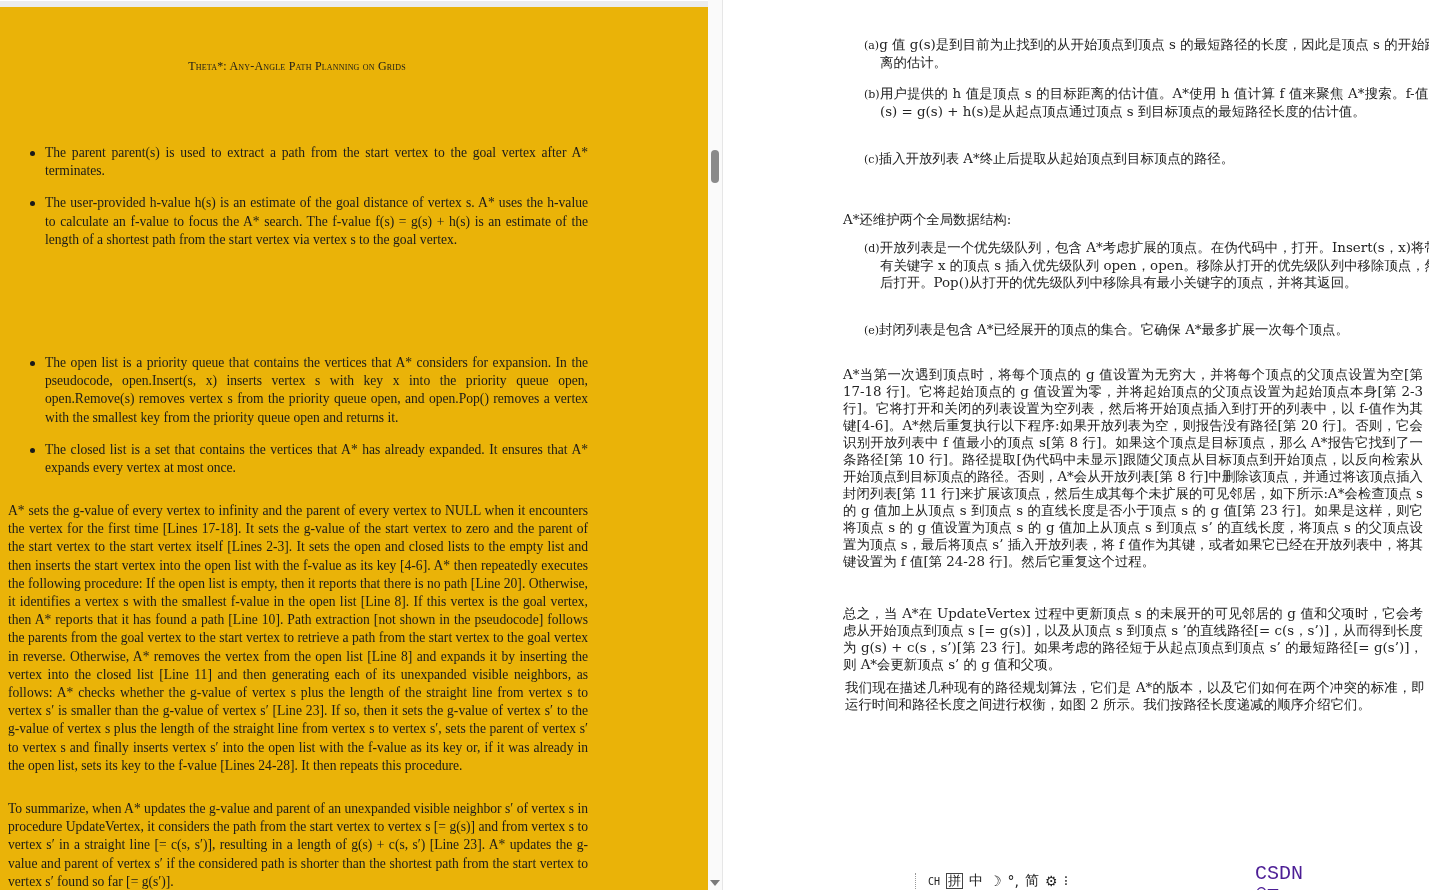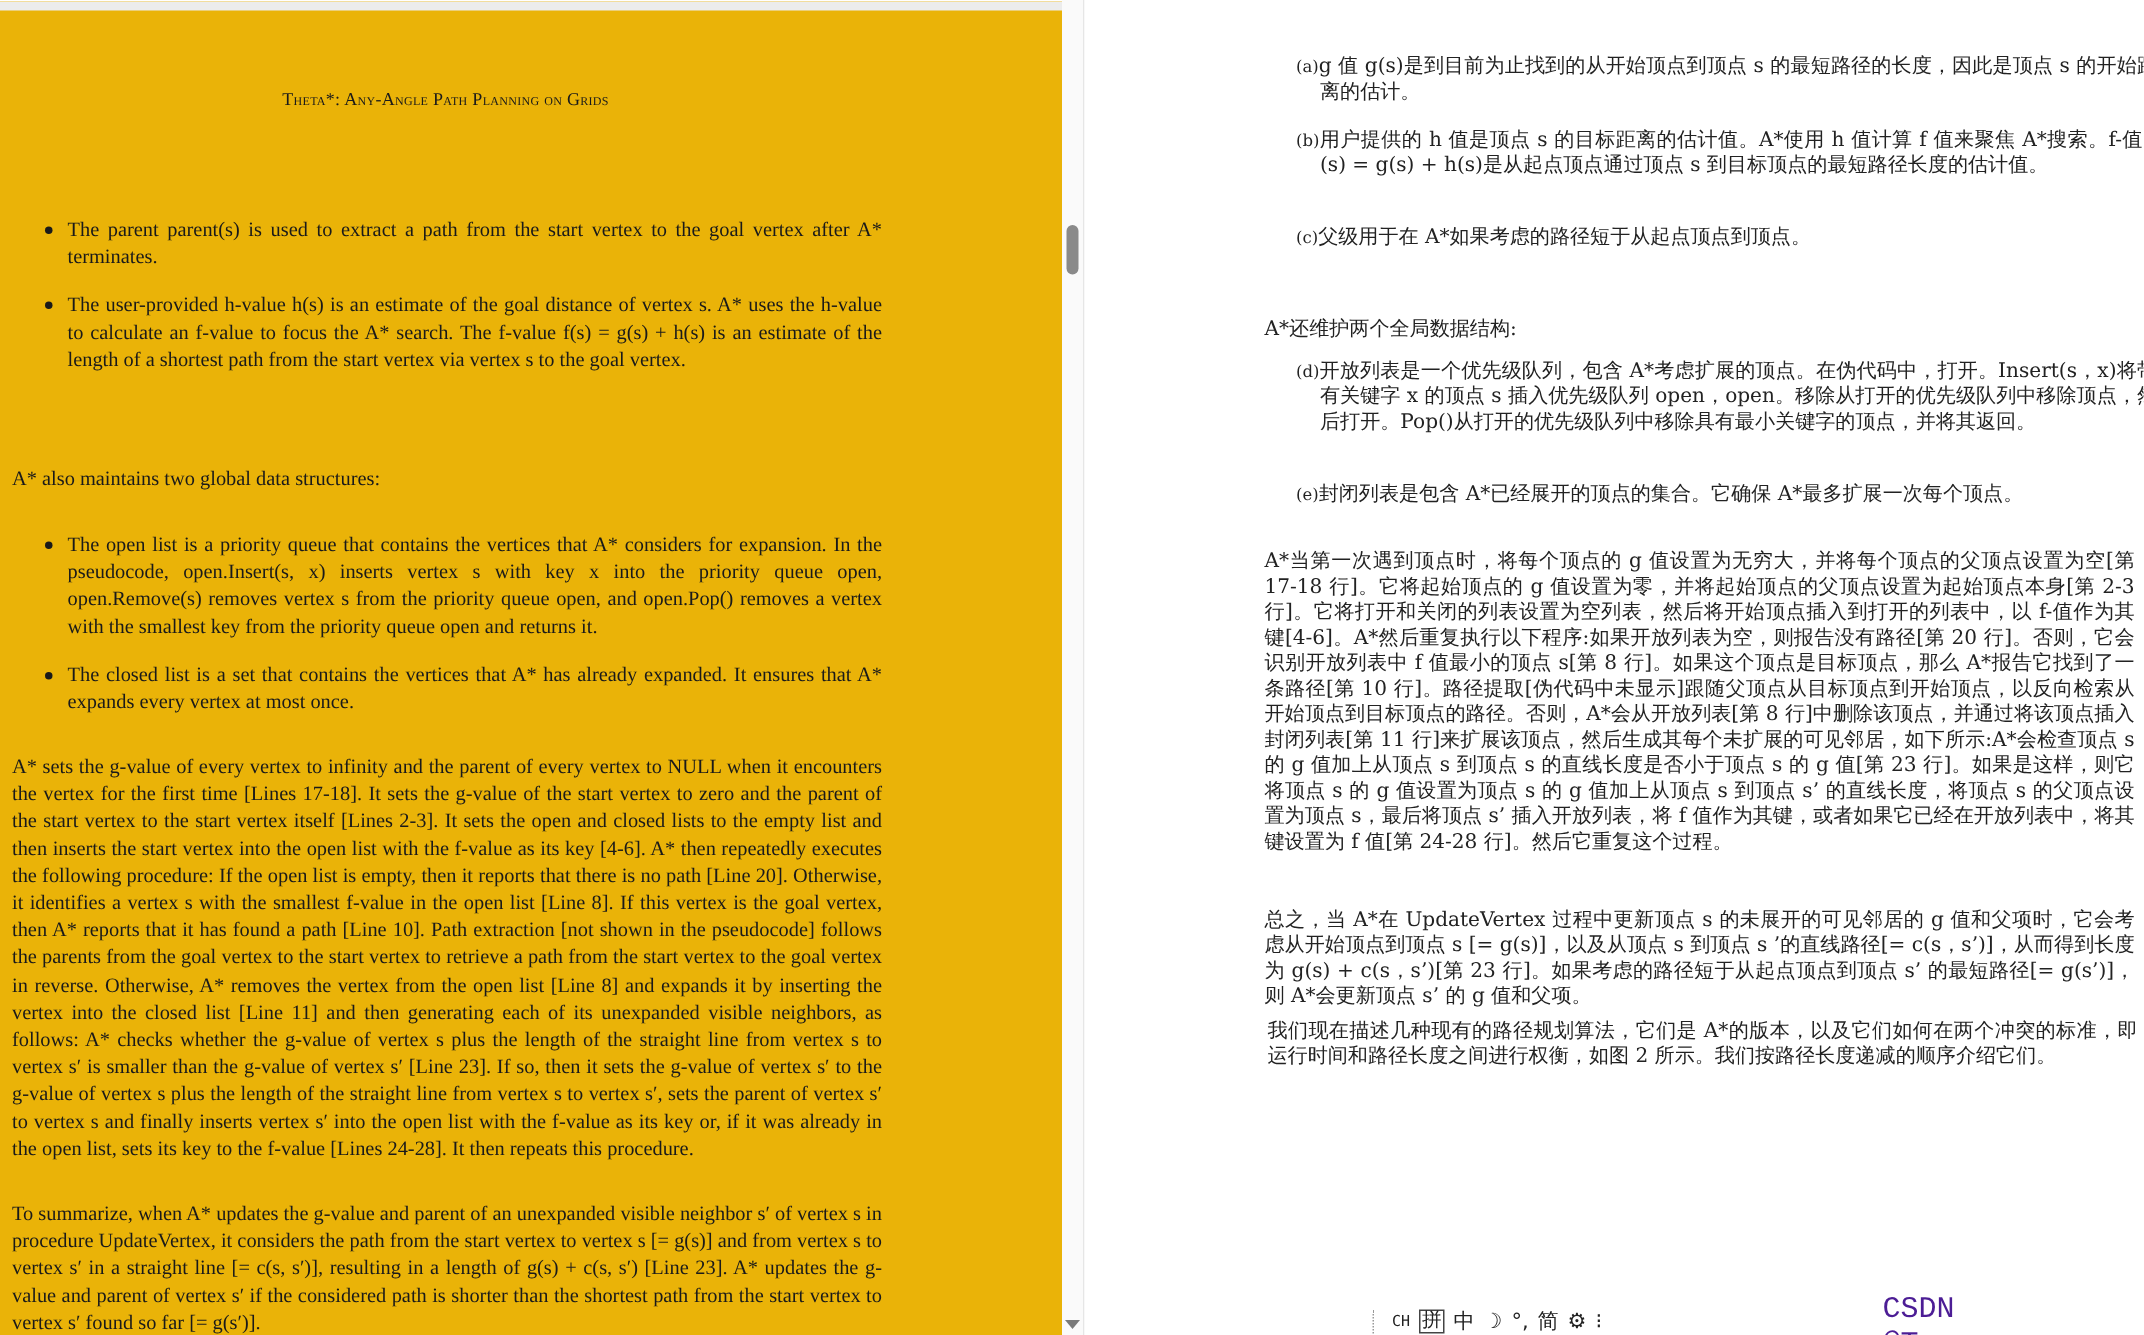--- a/index.html
+++ b/index.html
@@ -32,41 +32,40 @@
 
 <div class="left-pane">
   <div class="top-strip"></div>
   <div class="running-head">Theta*: Any-Angle Path Planning on Grids</div>
 
   <div class="en" style="top:129px;">
     <div class="bullet-item" style="margin-top:14px;"><span class="dot"></span><span>The parent parent(s) is used to extract a path from the start vertex to the goal vertex after A* terminates.</span></div>
     <div class="bullet-item" style="margin-top:14px;"><span class="dot"></span><span>The user-provided h-value h(s) is an estimate of the goal distance of vertex s. A* uses the h-value to calculate an f-value to focus the A* search. The f-value f(s) = g(s) + h(s) is an estimate of the length of a shortest path from the start vertex via vertex s to the goal vertex.</span></div>
   </div>
 
-  <div class="en" style="top:309px;">A* also maintains two global data structures:</div>
 
   <div class="en" style="top:353px;">
     <div class="bullet-item"><span class="dot"></span><span>The open list is a priority queue that contains the vertices that A* considers for expansion. In the pseudocode, open.Insert(s, x) inserts vertex s with key x into the priority queue open, open.Remove(s) removes vertex s from the priority queue open, and open.Pop() removes a vertex with the smallest key from the priority queue open and returns it.</span></div>
     <div class="bullet-item" style="margin-top:14px;"><span class="dot"></span><span>The closed list is a set that contains the vertices that A* has already expanded. It ensures that A* expands every vertex at most once.</span></div>
   </div>
 
   <div class="en" style="top:501px;">A* sets the g-value of every vertex to infinity and the parent of every vertex to NULL when it encounters the vertex for the first time [Lines 17-18]. It sets the g-value of the start vertex to zero and the parent of the start vertex to the start vertex itself [Lines 2-3]. It sets the open and closed lists to the empty list and then inserts the start vertex into the open list with the f-value as its key [4-6]. A* then repeatedly executes the following procedure: If the open list is empty, then it reports that there is no path [Line 20]. Otherwise, it identifies a vertex s with the smallest f-value in the open list [Line 8]. If this vertex is the goal vertex, then A* reports that it has found a path [Line 10]. Path extraction [not shown in the pseudocode] follows the parents from the goal vertex to the start vertex to retrieve a path from the start vertex to the goal vertex in reverse. Otherwise, A* removes the vertex from the open list [Line 8] and expands it by inserting the vertex into the closed list [Line 11] and then generating each of its unexpanded visible neighbors, as follows: A* checks whether the g-value of vertex s plus the length of the straight line from vertex s to vertex s′ is smaller than the g-value of vertex s′ [Line 23]. If so, then it sets the g-value of vertex s′ to the g-value of vertex s plus the length of the straight line from vertex s to vertex s′, sets the parent of vertex s′ to vertex s and finally inserts vertex s′ into the open list with the f-value as its key or, if it was already in the open list, sets its key to the f-value [Lines 24-28]. It then repeats this procedure.</div>
   <div class="en" style="top:799px;">To summarize, when A* updates the g-value and parent of an unexpanded visible neighbor s′ of vertex s in procedure UpdateVertex, it considers the path from the start vertex to vertex s [= g(s)] and from vertex s to vertex s′ in a straight line [= c(s, s′)], resulting in a length of g(s) + c(s, s′) [Line 23]. A* updates the g-value and parent of vertex s′ if the considered path is shorter than the shortest path from the start vertex to vertex s′ found so far [= g(s′)].</div>
 </div>
 
 <div class="scroll-track">
   <div class="scroll-thumb"></div>
   <div class="scroll-down"></div>
 </div>
 
 <div class="right-pane"></div>
 
 <div class="zh item" style="top:36px; left:864px;"><span class="lbl">(a)</span><span>g 值 g(s)是到目前为止找到的从开始顶点到顶点 s 的最短路径的长度，因此是顶点 s 的开始距离的估计。</span></div>
 <div class="zh item" style="top:85px; left:864px;"><span class="lbl">(b)</span><span>用户提供的 h 值是顶点 s 的目标距离的估计值。A*使用 h 值计算 f 值来聚焦 A*搜索。f-值 f (s) = g(s) + h(s)是从起点顶点通过顶点 s 到目标顶点的最短路径长度的估计值。</span></div>
-<div class="zh item" style="top:150px; left:864px;"><span class="lbl">(c)</span><span>父级用于在 A*如果考虑的路径短于从起点顶点到顶点。</span></div>
+<div class="zh item" style="top:150px; left:864px;"><span class="lbl">(c)</span><span>插入开放列表 A*终止后提取从起始顶点到目标顶点的路径。</span></div>
 
 <div class="zh para" style="top:211px; left:843px;">A*还维护两个全局数据结构:</div>
 
 <div class="zh item" style="top:239px; left:864px;"><span class="lbl">(d)</span><span>开放列表是一个优先级队列，包含 A*考虑扩展的顶点。在伪代码中，打开。Insert(s，x)将带有关键字 x 的顶点 s 插入优先级队列 open，open。移除从打开的优先级队列中移除顶点，然后打开。Pop()从打开的优先级队列中移除具有最小关键字的顶点，并将其返回。</span></div>
 <div class="zh item" style="top:321px; left:864px;"><span class="lbl">(e)</span><span>封闭列表是包含 A*已经展开的顶点的集合。它确保 A*最多扩展一次每个顶点。</span></div>
 
 <div class="zh para" style="top:366px; left:843px;">A*当第一次遇到顶点时，将每个顶点的 g 值设置为无穷大，并将每个顶点的父顶点设置为空[第 17-18 行]。它将起始顶点的 g 值设置为零，并将起始顶点的父顶点设置为起始顶点本身[第 2-3 行]。它将打开和关闭的列表设置为空列表，然后将开始顶点插入到打开的列表中，以 f-值作为其键[4-6]。A*然后重复执行以下程序:如果开放列表为空，则报告没有路径[第 20 行]。否则，它会识别开放列表中 f 值最小的顶点 s[第 8 行]。如果这个顶点是目标顶点，那么 A*报告它找到了一条路径[第 10 行]。路径提取[伪代码中未显示]跟随父顶点从目标顶点到开始顶点，以反向检索从开始顶点到目标顶点的路径。否则，A*会从开放列表[第 8 行]中删除该顶点，并通过将该顶点插入封闭列表[第 11 行]来扩展该顶点，然后生成其每个未扩展的可见邻居，如下所示:A*会检查顶点 s 的 g 值加上从顶点 s 到顶点 s 的直线长度是否小于顶点 s 的 g 值[第 23 行]。如果是这样，则它将顶点 s 的 g 值设置为顶点 s 的 g 值加上从顶点 s 到顶点 s’ 的直线长度，将顶点 s 的父顶点设置为顶点 s，最后将顶点 s’ 插入开放列表，将 f 值作为其键，或者如果它已经在开放列表中，将其键设置为 f 值[第 24-28 行]。然后它重复这个过程。</div>
 <div class="zh para" style="top:605px; left:843px;">总之，当 A*在 UpdateVertex 过程中更新顶点 s 的未展开的可见邻居的 g 值和父项时，它会考虑从开始顶点到顶点 s [= g(s)]，以及从顶点 s 到顶点 s ’的直线路径[= c(s，s’)]，从而得到长度为 g(s) + c(s，s’)[第 23 行]。如果考虑的路径短于从起点顶点到顶点 s’ 的最短路径[= g(s’)]，则 A*会更新顶点 s’ 的 g 值和父项。</div>
 <div class="zh para" style="top:679px; left:845px;">我们现在描述几种现有的路径规划算法，它们是 A*的版本，以及它们如何在两个冲突的标准，即运行时间和路径长度之间进行权衡，如图 2 所示。我们按路径长度递减的顺序介绍它们。</div>
 

